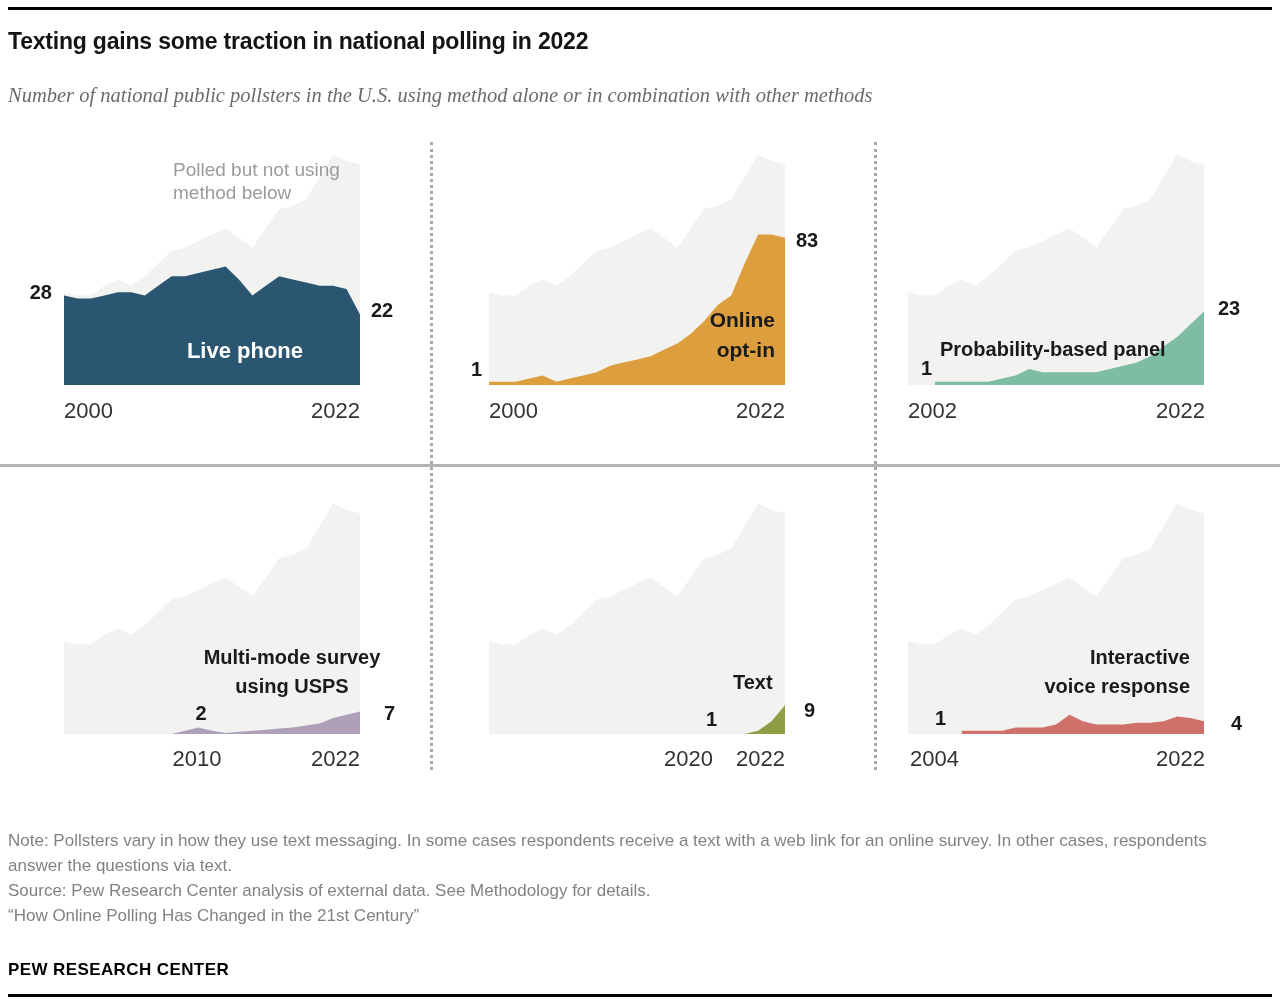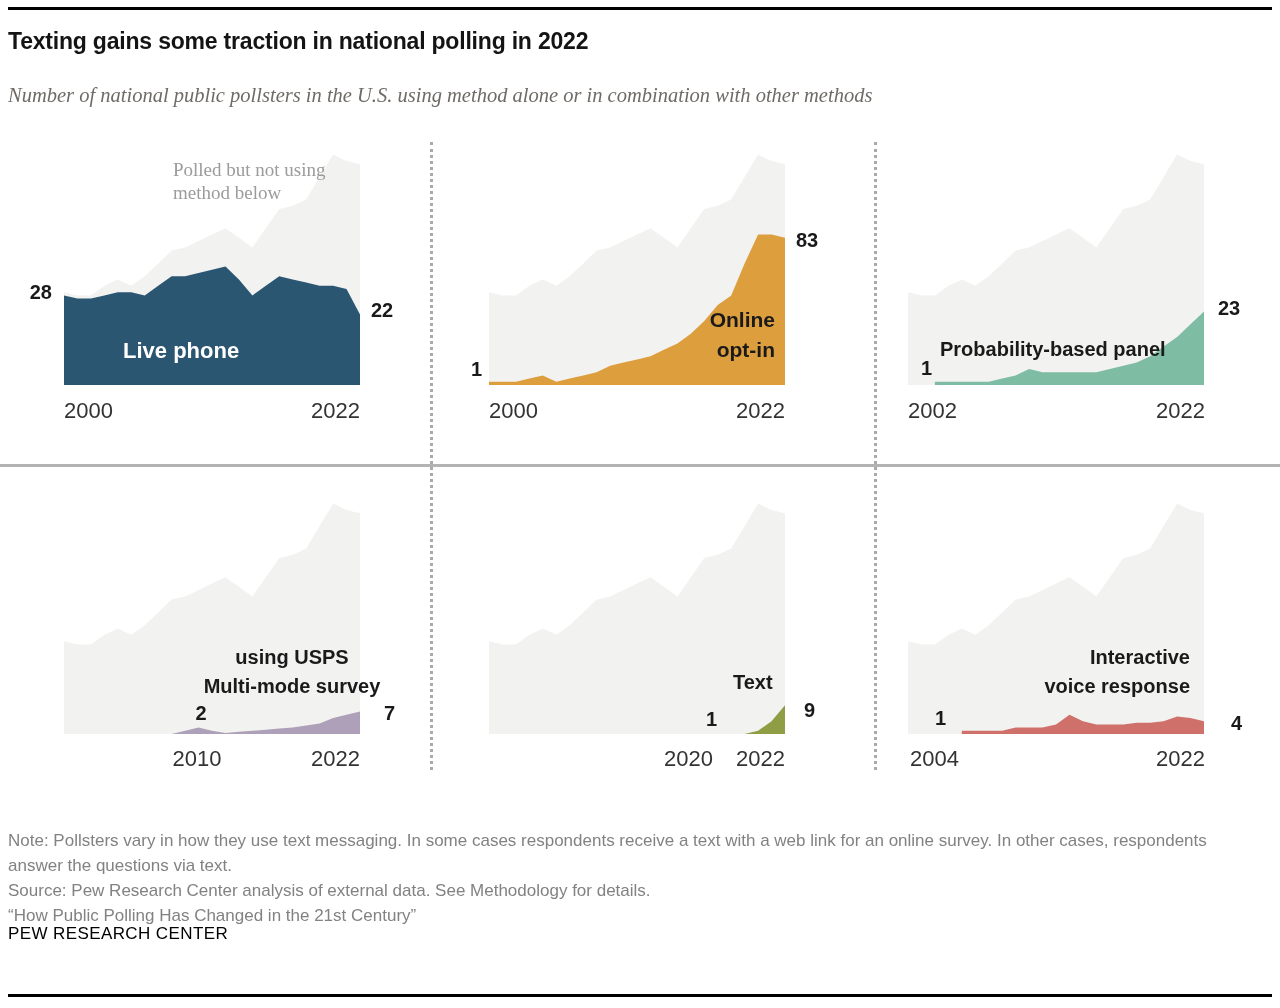--- a/index.html
+++ b/index.html
@@ -25,38 +25,38 @@
 
   svg.chart { position:absolute; display:block; }
   .svg0 { left:64px;  top:140px; }
   .svg1 { left:489px; top:140px; }
   .svg2 { left:908px; top:140px; }
   .svg3 { left:64px;  top:489px; }
   .svg4 { left:489px; top:489px; }
   .svg5 { left:908px; top:489px; }
 
   .gnote { position:absolute; left:173px; top:158px; width:196px;
-           font-size:19px; line-height:23px; color:#9b9b9b;font-family:Liberation Serif, serif; }
+           font-size:19px; line-height:23px; color:#9b9b9b; }
 
   .val { position:absolute; font-size:20px; font-weight:700; color:#1a1a1a; }
   .v0s { left:14px;  top:281px; width:38px; text-align:right; }
   .v0e { left:371px; top:299px; }
   .v1s { left:452px; top:358px; width:30px; text-align:right; }
   .v1e { left:796px; top:229px; }
   .v2s { left:921px; top:357px; }
   .v2e { left:1218px; top:297px; }
   .v3s { left:189px; top:702px; width:24px; text-align:center; }
   .v3e { left:384px; top:702px; }
   .v4s { left:706px; top:708px; }
   .v4e { left:804px; top:699px; }
   .v5s { left:935px; top:707px; }
   .v5e { left:1231px; top:712px; }
 
   .mlabel { position:absolute; font-weight:700; color:#1a1a1a; }
-  .n0 { left:123px; top:338px; width:180px; text-align:left; font-size:22px; color:#fff; }
+  .n0 { left:123px; top:338px; width:180px; text-align:right; font-size:22px; color:#fff; }
   .n1 { left:635px; top:305px; width:140px; text-align:right; font-size:21px; line-height:30px; }
   .n2 { left:940px; top:338px; width:264px; text-align:left; font-size:20px; }
   .n3 { left:172px; top:643px; width:240px; text-align:center; font-size:20px; line-height:29px; }
   .n4 { left:733px; top:671px; font-size:20px; }
   .n5 { left:950px; top:643px; width:240px; text-align:right; font-size:20px; line-height:29px; }
 
   .tick { position:absolute; font-size:22px; color:#333; }
   .t0a { left:64px;  top:398px; }  .t0b { left:298px; top:398px; width:62px; text-align:right; }
   .t1a { left:489px; top:398px; }  .t1b { left:723px; top:398px; width:62px; text-align:right; }
   .t2a { left:908px; top:398px; }  .t2b { left:1143px; top:398px; width:62px; text-align:right; }
@@ -64,21 +64,21 @@
   .t3b { left:298px; top:746px; width:62px; text-align:right; }
   .t4a { left:664px; top:746px; width:80px; text-align:left; }
   .t4b { left:723px; top:746px; width:62px; text-align:right; }
   .t5a { left:910px; top:746px; }
   .t5b { left:1143px; top:746px; width:62px; text-align:right; }
 
   .note   { position:absolute; left:8px; top:828px; width:1258px;
             font-size:17px; line-height:25px; color:#828282; }
   .source { position:absolute; left:8px; top:881px; font-size:17px; color:#828282; }
   .quote  { position:absolute; left:8px; top:906px; font-size:17px; color:#828282; }
-  .brand  { position:absolute; left:8px; top:924px; font-size:17px; font-weight:400;
+  .brand  { position:absolute; left:8px; top:960px; font-size:17px; font-weight:700;
             color:#000; letter-spacing:0.4px; }
 </style>
 </head>
 <body>
 
 <div class="rule top"></div>
 
 <h1 class="title">Texting gains some traction in national polling in 2022</h1>
 <div class="subtitle">Number of national public pollsters in the U.S. using method alone or in combination with other methods</div>
 
@@ -130,22 +130,22 @@
   <span>Live phone</span>
 </div>
 <div class="mlabel n1" style="color: rgb(26, 26, 26);">
   <span style="display:block">Online</span>
   <span style="display:block">opt-in</span>
 </div>
 <div class="mlabel n2" style="color: rgb(26, 26, 26);">
   <span>Probability-based panel</span>
 </div>
 <div class="mlabel n3" style="color: rgb(26, 26, 26);">
+  <span style="display:block">Multi-mode survey</span>
   <span style="display:block">using USPS</span>
-  <span style="display:block">Multi-mode survey</span>
 </div>
 <div class="mlabel n4" style="color: rgb(26, 26, 26);">
   <span>Text</span>
 </div>
 <div class="mlabel n5" style="color: rgb(26, 26, 26);">
   <span style="display:block">Interactive</span>
   <span style="display:block">voice response</span>
 </div>
 
 <div class="tick t0a">2000</div>
@@ -156,16 +156,16 @@
 <div class="tick t2b">2022</div>
 <div class="tick t3a">2010</div>
 <div class="tick t3b">2022</div>
 <div class="tick t4a">2020</div>
 <div class="tick t4b">2022</div>
 <div class="tick t5a">2004</div>
 <div class="tick t5b">2022</div>
 
 <p class="note">Note: Pollsters vary in how they use text messaging. In some cases respondents receive a text with a web link for an online survey. In other cases, respondents answer the questions via text.</p>
 <p class="source">Source: Pew Research Center analysis of external data. See Methodology for details.</p>
-<p class="quote">“How Public Polling Has Changed in the 21st Century”</p>
+<p class="quote">“How Online Polling Has Changed in the 21st Century”</p>
 <p class="brand">PEW RESEARCH CENTER</p>
 
 <div class="rule bottom"></div>
 
 </body></html>

